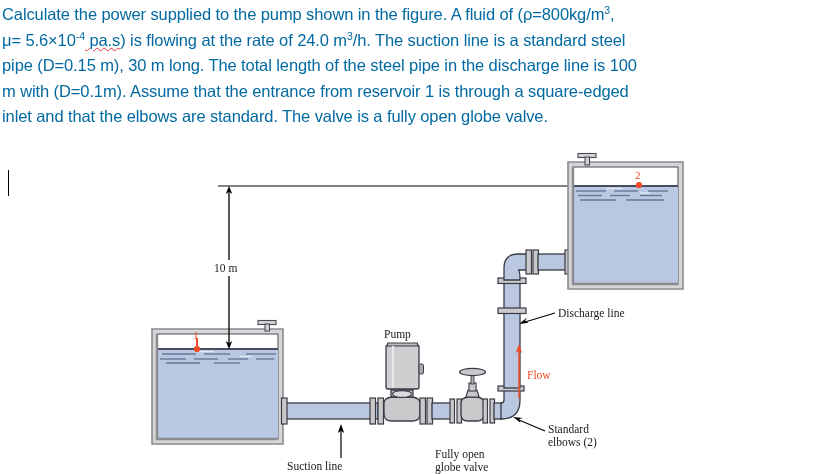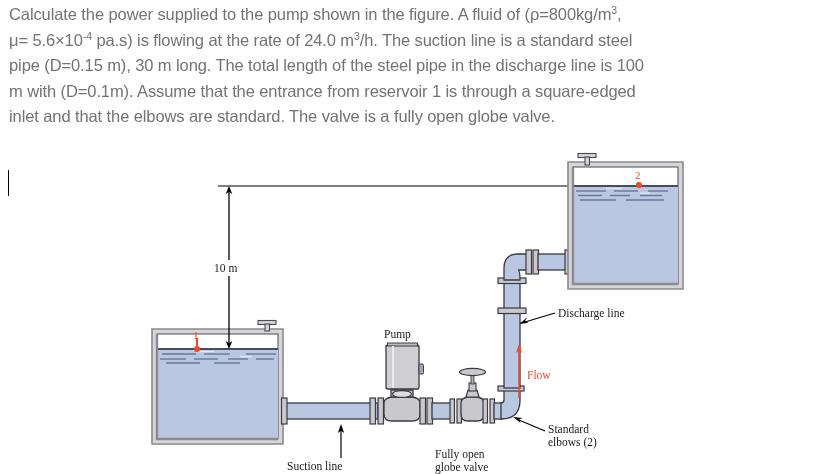--- a/index.html
+++ b/index.html
@@ -17,31 +17,31 @@
   }
   
   #problem-text {
     position: absolute;
     left: 2px;
     top: 2px;
     width: 826px;
     font-family: "Liberation Sans", sans-serif;
     font-size: 16.5px;
     line-height: 25.5px;
-    color: #737373;
+    color: #0369a1;
     letter-spacing: -0.1px;
     white-space: pre-wrap;
-    margin-left: 7px;
   }
   #problem-text .sup {
     font-size: 10.5px;
     vertical-align: super;
     line-height: 0;
   }
   #problem-text .squiggle {
+    text-decoration: underline;
     text-decoration-style: wavy;
     text-decoration-color: #e03030;
     text-decoration-thickness: 1px;
   }
   
   #text-caret {
     position: absolute;
     left: 8px;
     top: 170px;
     width: 1px;

